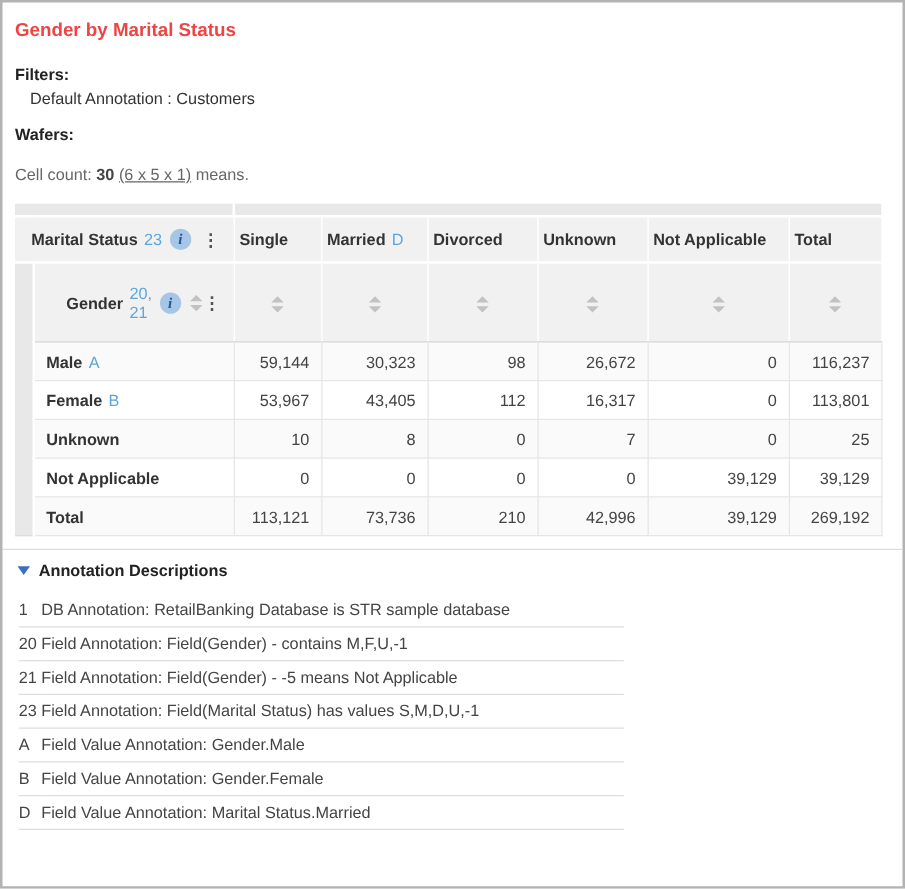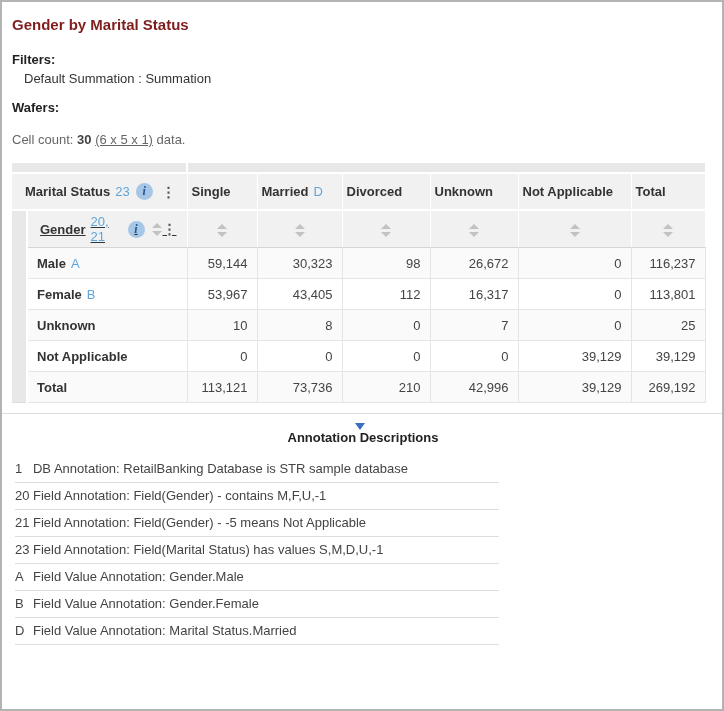--- a/index.html
+++ b/index.html
@@ -9,21 +9,21 @@
   .page {
     width: 724px; height: 711px;
     border: 2px solid #b3b3b3;
     background: #fff;
     padding: 10px 10px 0 10px;
     overflow: hidden;
     color: #333;
     font-size: 13px;
   }
 
-  .title { font-size: 15px; font-weight: bold; color: #7f1d1d; margin: 4px 0 19px 0; }
+  .title { font-size: 15px; font-weight: bold; color: #ef4444; margin: 4px 0 19px 0; }
 
   .section-label { font-weight: bold; color: #222; margin-bottom: 4px; }
   .filter-item { color: #333; margin: 0 0 14px 12px; }
   .wafers-label { margin-bottom: 17px; }
 
   .cell-count { color: #666; margin-bottom: 11px; }
   .cell-count .count { font-weight: bold; color: #444; }
   .cell-count a { color: #666; text-decoration: underline; cursor: pointer; }
 
   
@@ -51,21 +51,21 @@
   .info-icon {
     display: inline-flex; align-items: center; justify-content: center;
     width: 17px; height: 17px; border-radius: 50%;
     background: #a5c6e6; color: #22558c;
     font-family: "Liberation Serif", serif; font-weight: bold; font-style: italic;
     font-size: 12px; margin-left: 6px; cursor: pointer; flex: 0 0 auto;
   }
 
   .hdr2 th, .hdr2 td.sort-cell {
     background: #f1f1f1; height: 36px; border-left: 1px solid #fff;
-    border-bottom: 1px solid #d6d6d6; text-align: center; padding: 3px; text-decoration: underline;
+    border-bottom: 1px solid #d6d6d6; text-align: center; padding: 16px;
   }
   td.strip {
     background: #e8e8e8; border-right: 2px solid #fff; padding: 0;
     border-bottom: 1px solid #ddd;
   }
 
   .sort-icon { display: inline-flex; flex-direction: column; align-items: center; gap: 3px; cursor: pointer; vertical-align: middle; }
   .sort-icon .tri-up   { width: 0; height: 0; border-left: 5px solid transparent; border-right: 5px solid transparent; border-bottom: 5px solid #c2c2c2; }
   .sort-icon .tri-down { width: 0; height: 0; border-left: 5px solid transparent; border-right: 5px solid transparent; border-top: 5px solid #c2c2c2; }
   .dim-inner .sort-icon { margin-left: 7px; }
@@ -79,21 +79,21 @@
   .xtab tr.datarow td.num { text-align: right; padding-right: 9px; color: #444; font-weight: normal; }
   .xtab tr.datarow.alt th.row-label, .xtab tr.datarow.alt td.num { background: #fafafa; }
 
   
   .dataset-block { margin-top: 13px; color: #666; line-height: 22px; }
   .dataset-block a { color: #666; text-decoration: underline; cursor: pointer; }
 
   .divider { border-top: 1px solid #ddd; margin: 10px -10px 9px -10px; }
 
   
-  .ann-title-row { display: flex; align-items: center; margin: 2px 0 10px 2px; cursor: pointer; flex-direction: column; }
+  .ann-title-row { display: flex; align-items: center; margin: 2px 0 10px 2px; cursor: pointer; }
   .expander { width: 0; height: 0; border-left: 5px solid transparent; border-right: 5px solid transparent; border-top: 7px solid #3a6fbf; margin-right: 7px; }
   .ann-title { font-weight: bold; color: #222; }
 
   table.ann { border-collapse: collapse; width: 484px; margin-left: 3px; }
   .ann th {
     text-align: left; font-weight: bold; color: #222; padding: 4px 0 7px 0;
     border-bottom: 1px solid #999; white-space: nowrap;
   }
   .ann th .sort-icon { margin-left: 6px; gap: 2px; }
   .ann th .sort-icon .tri-up   { border-left-width: 4px; border-right-width: 4px; border-bottom: 4px solid #4a4a4a; }
@@ -102,29 +102,29 @@
   .ann .sym-col { width: 82px; }
 </style>
 </head>
 <body>
 
 <div class="page">
 
   <div class="title">Gender by Marital Status</div>
 
   <div class="section-label">Filters:</div>
-  <div class="filter-item">Default Summation : Summation</div>
+  <div class="filter-item">Default Annotation : Customers</div>
 
   <div class="section-label wafers-label">Wafers:</div>
 
   <div class="cell-count">
     <span>Cell count:</span>
     <span class="count">30</span>
     <a>(6 x 5 x 1)</a>
-    <span>data.</span>
+    <span>means.</span>
   </div>
 
   <table class="xtab">
     <colgroup>
       <col style="width:15px">
         <col style="width:160px">
         <col style="width:70px">
         <col style="width:85px">
       <col style="width:88px">
         <col style="width:88px">

